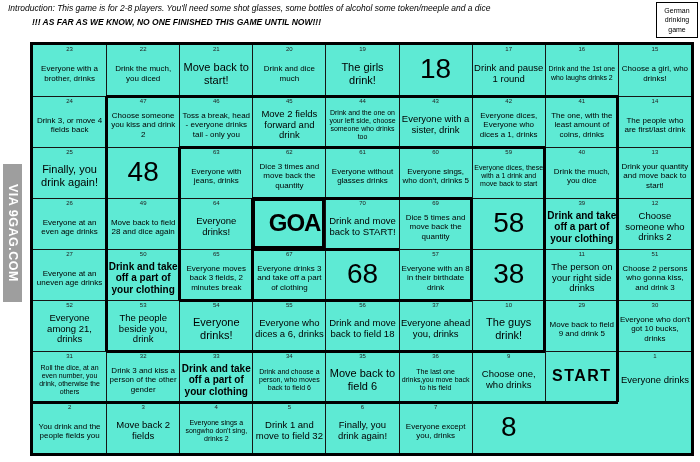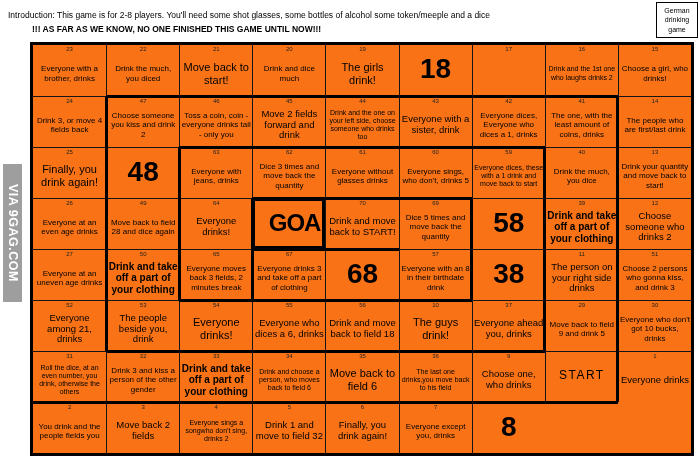--- a/index.html
+++ b/index.html
@@ -1,64 +1,64 @@
 <!DOCTYPE html>
 <html><head>
 <meta charset="utf-8">
 <style>
   html,body { margin:0; padding:0; }
   body {
     width:700px; height:462px; position:relative; overflow:hidden;
     background:#ffffff; color:#000;
     font-family:"Liberation Sans", sans-serif;
   }
-  .header { position:absolute; left:8px; top:10px; width:600px; }
+  .header { position:absolute; left:8px; top:3px; width:600px;font-style:italic; }
   .l1 { font-size:8.5px; }
   .l2 { font-size:8.5px; margin-left:74px; margin-top:1px; }
   .l3 { font-size:8.5px; font-weight:bold; margin-left:24px; margin-top:4px; }
 
   .german {
     position:absolute; right:2px; top:2px; width:38px;
     border:1px solid #000; background:#fff;
     font-size:7px; line-height:1.35; text-align:center; padding:3px 1px;
   }
 
   .watermark {
     position:absolute; left:3px; top:164px; width:19px; height:138px;
     background:rgba(145,145,145,0.88); color:#fff;
     writing-mode:vertical-rl; font-size:12.5px; font-weight:bold;
     letter-spacing:0.5px; display:flex; align-items:center; justify-content:center;
     z-index:50; white-space:nowrap;
   }
 
   .board {
     position:absolute; left:30px; top:42px; width:658px; height:408px;
-    border:3px solid #000; background:#f97316;
+    border:3px solid #000; background:#5eead4;
     display:grid; grid-template-columns:repeat(9,1fr); grid-template-rows:repeat(8,1fr);
   }
   .cell {
     border-top:1px solid #161616; border-left:1px solid #161616;
     display:flex; flex-direction:column; overflow:hidden; position:relative;
   }
   .cell:nth-child(-n+9) { border-top:none; }
   .cell:nth-child(9n+1) { border-left:none; }
 
   .cell-num { flex:0 0 auto; font-size:6px; line-height:7px; text-align:center; color:#222; padding-top:1px; }
   .cell-text {
     flex:1 1 auto; display:flex; align-items:center; justify-content:center;
     text-align:center; padding:0 1px 2px; line-height:1.15;
   }
   .s-xs  .cell-text { font-size:7px; }
   .s-sm  .cell-text { font-size:8px; }
   .s-md  .cell-text { font-size:9.5px; }
   .s-lg  .cell-text { font-size:11px; }
   .s-bold .cell-text { font-size:10px; font-weight:bold; }
-  .s-num  .cell-text { font-size:28px; font-weight:bold; }
+  .s-num  .cell-text { font-size:28px; font-weight:normal; }
   .s-goal .cell-text { font-size:24px; font-weight:bold; letter-spacing:-1px; }
-  .s-start .cell-text { font-size:12px; font-weight:normal; letter-spacing:1.5px; }
+  .s-start .cell-text { font-size:16px; font-weight:bold; letter-spacing:1.5px; }
   .goal-cell { border:3px solid #000 !important; z-index:5;padding-left:32px; }
 
   .wall { position:absolute; background:#000; z-index:10; pointer-events:none; }
 </style>
 </head>
 <body>
 
 <div class="header">
   <div class="l1">Introduction: This game is for 2-8 players. You'll need some shot glasses, some bottles of alcohol some token/meeple and a dice</div>
   <div class="l3">!!! AS FAR AS WE KNOW, NO ONE FINISHED THIS GAME UNTIL NOW!!!</div>
@@ -87,40 +87,41 @@
     </div>
     <div class="cell s-lg">
       <div class="cell-num">19</div>
       <div class="cell-text">The girls drink!</div>
     </div>
     <div class="cell s-num">
       <div class="cell-text">18</div>
     </div>
     <div class="cell s-md">
       <div class="cell-num">17</div>
+      <div class="cell-text">Drink and pause 1 round</div>
     </div>
     <div class="cell s-xs">
       <div class="cell-num">16</div>
       <div class="cell-text">Drink and the 1st one who laughs drinks 2</div>
     </div>
     <div class="cell s-sm">
       <div class="cell-num">15</div>
       <div class="cell-text">Choose a girl, who drinks!</div>
     </div>
     <div class="cell s-sm">
       <div class="cell-num">24</div>
       <div class="cell-text">Drink 3, or move 4 fields back</div>
     </div>
     <div class="cell s-sm">
       <div class="cell-num">47</div>
       <div class="cell-text">Choose someone you kiss and drink 2</div>
     </div>
     <div class="cell s-sm">
       <div class="cell-num">46</div>
-      <div class="cell-text">Toss a coin, coin - everyone drinks tail - only you</div>
+      <div class="cell-text">Toss a break, head - everyone drinks tail - only you</div>
     </div>
     <div class="cell s-md">
       <div class="cell-num">45</div>
       <div class="cell-text">Move 2 fields forward and drink</div>
     </div>
     <div class="cell s-xs">
       <div class="cell-num">44</div>
       <div class="cell-text">Drink and the one on your left side, choose someone who drinks too</div>
     </div>
     <div class="cell s-md">
@@ -255,27 +256,27 @@
       <div class="cell-text">Everyone drinks!</div>
     </div>
     <div class="cell s-md">
       <div class="cell-num">55</div>
       <div class="cell-text">Everyone who dices a 6, drinks</div>
     </div>
     <div class="cell s-md">
       <div class="cell-num">56</div>
       <div class="cell-text">Drink and move back to field 18</div>
     </div>
+    <div class="cell s-md">
+      <div class="cell-num">37</div>
+      <div class="cell-text">Everyone ahead you, drinks</div>
+    </div>
     <div class="cell s-lg">
       <div class="cell-num">10</div>
       <div class="cell-text">The guys drink!</div>
-    </div>
-    <div class="cell s-md">
-      <div class="cell-num">37</div>
-      <div class="cell-text">Everyone ahead you, drinks</div>
     </div>
     <div class="cell s-sm">
       <div class="cell-num">29</div>
       <div class="cell-text">Move back to field 9 and drink 5</div>
     </div>
     <div class="cell s-sm">
       <div class="cell-num">30</div>
       <div class="cell-text">Everyone who don't got 10 bucks, drinks</div>
     </div>
     <div class="cell s-xs">

